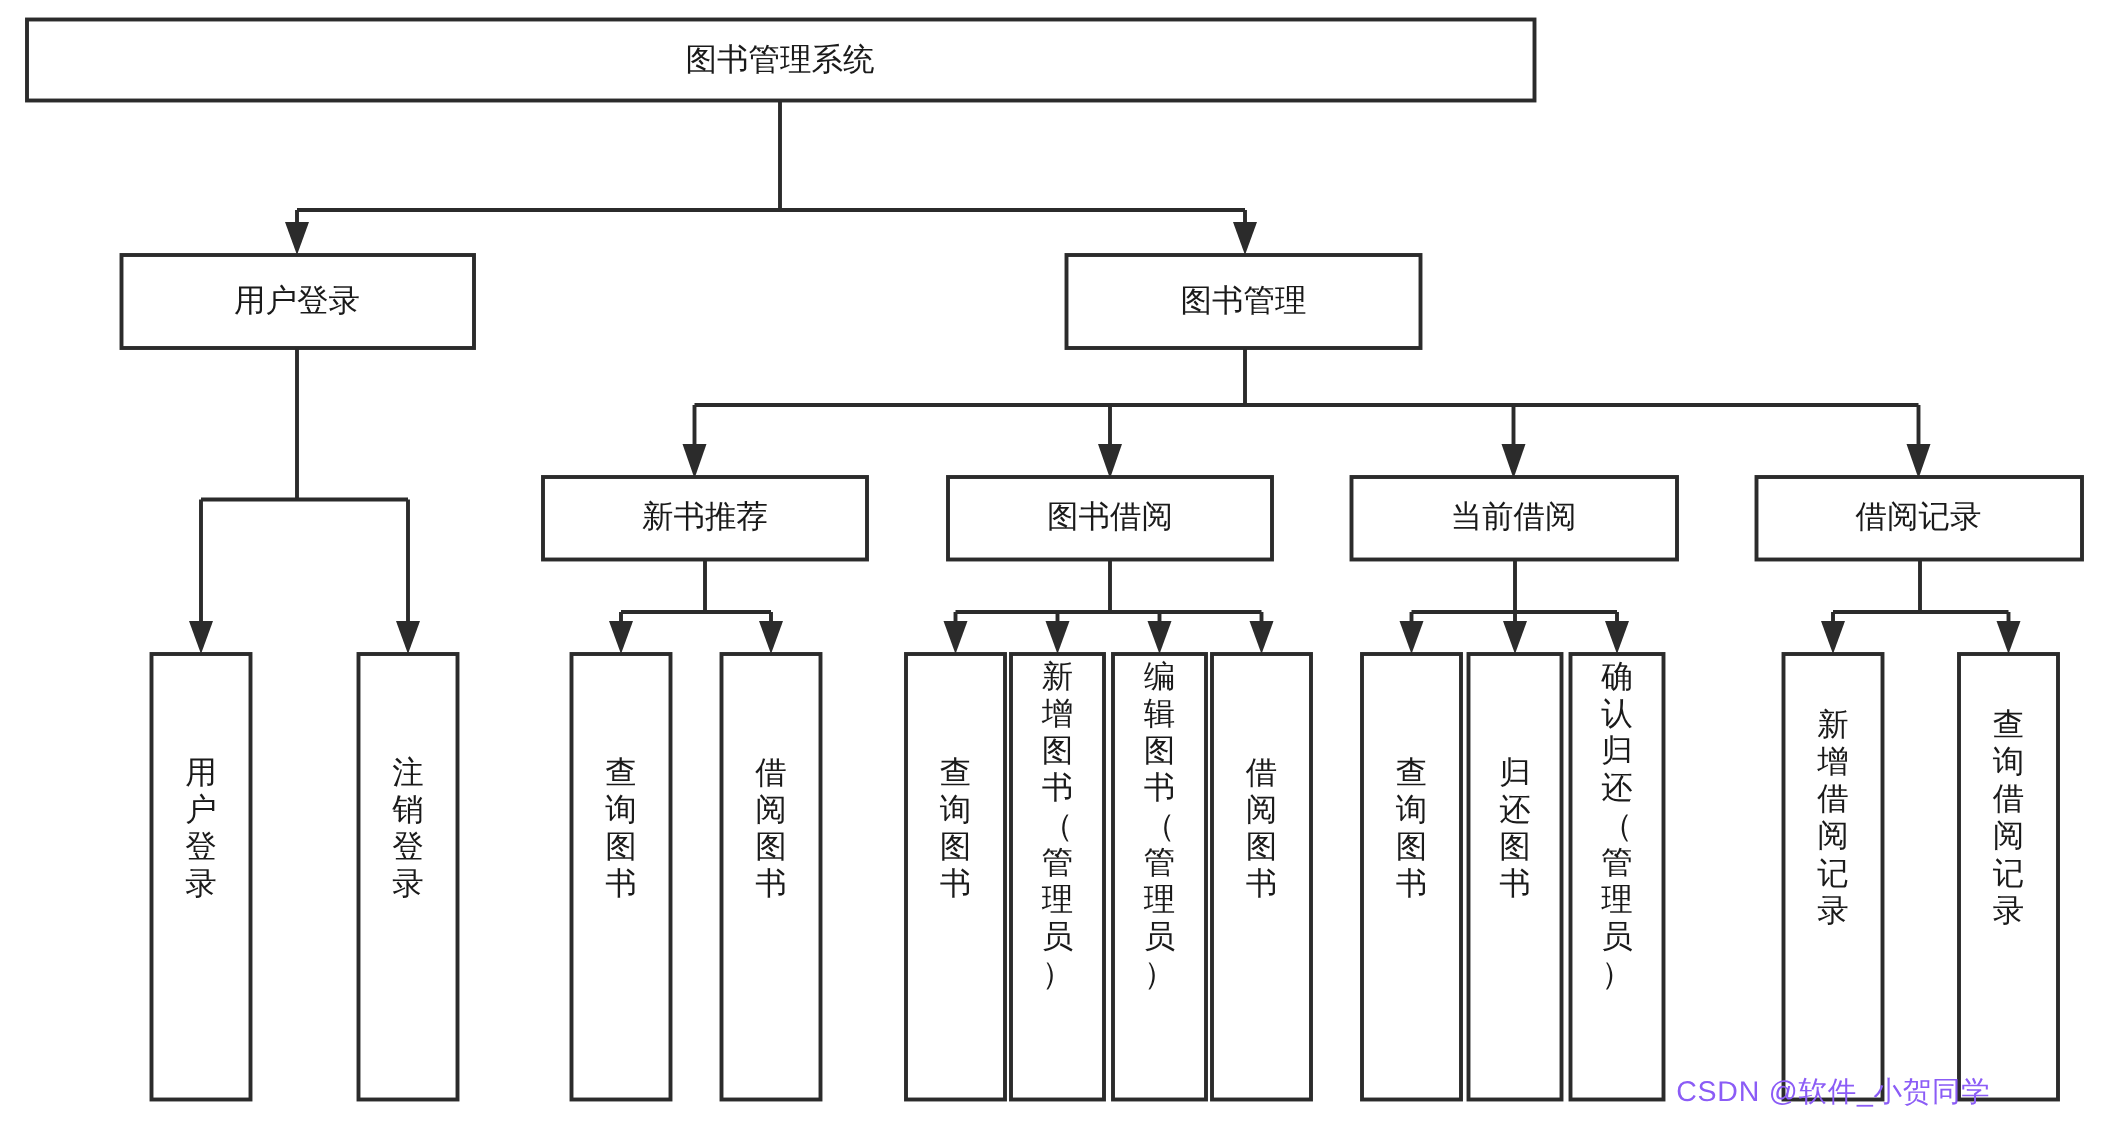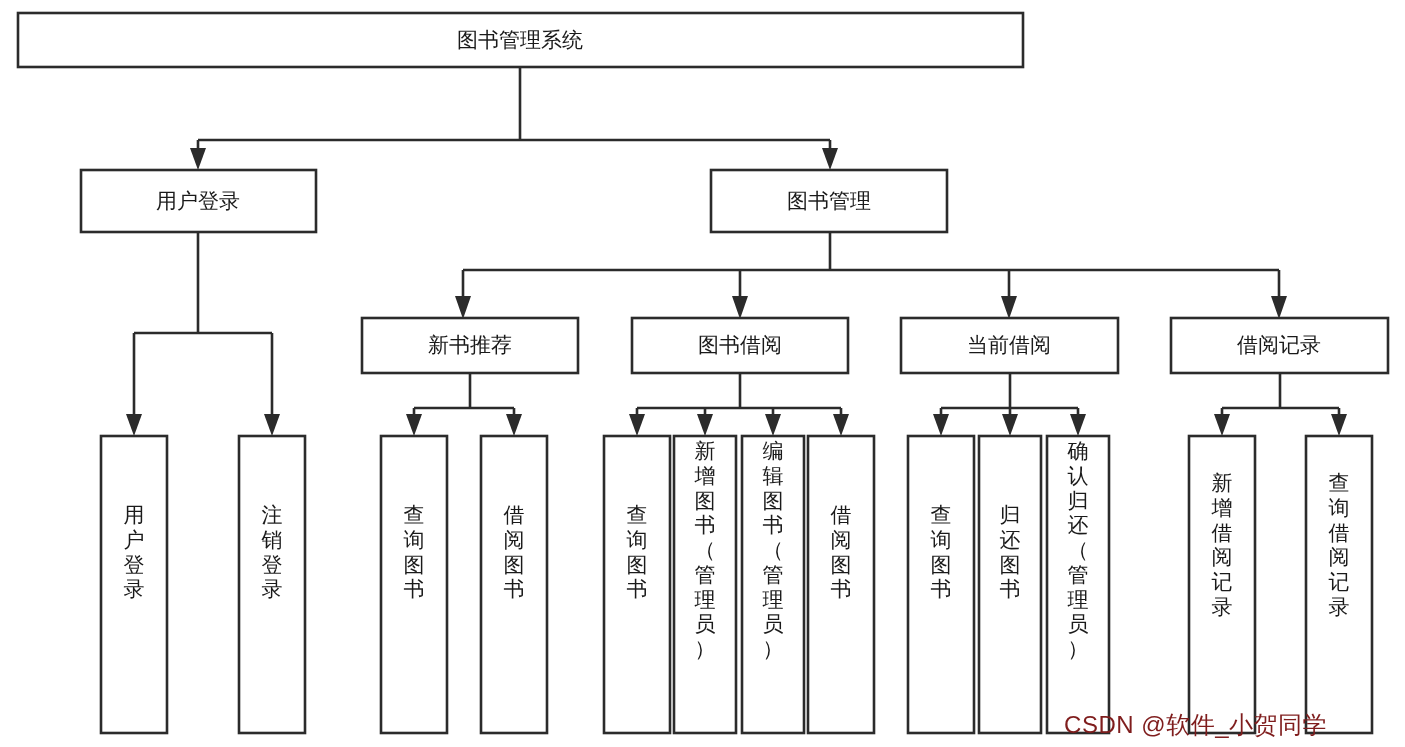--- a/index.html
+++ b/index.html
@@ -52,22 +52,22 @@
     font-family: "Liberation Sans", "DejaVu Sans", sans-serif;
     font-size: 21px;
     fill: #1a1a1a;
     text-anchor: middle;
   }
   .watermark {
     position: absolute;
     right: 8px;
     bottom: 6px;
     font-family: "Liberation Sans", "DejaVu Sans", sans-serif;
-    font-size: 24px;
-    color: #7f1d1d;
+    font-size: 19px;
+    color: #8b5cf6;
     letter-spacing: 0.5px;
     white-space: nowrap;
     pointer-events: none;
   }
 </style>
 </head>
 <body>
 
 <div id="diagram-root">
 

